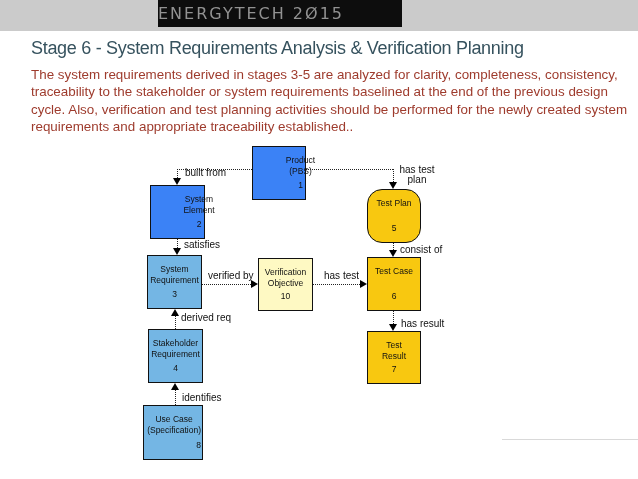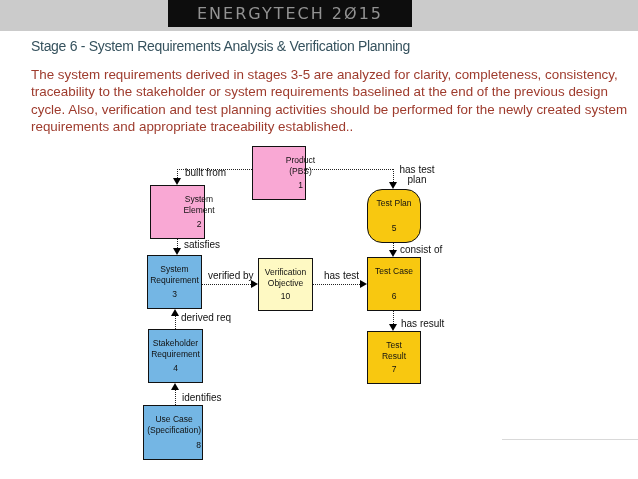--- a/index.html
+++ b/index.html
@@ -11,38 +11,38 @@
     font-family:"Liberation Sans", sans-serif;
     overflow:hidden;
   }
   
   .header-bar {
     position:absolute; left:0; top:0;
     width:638px; height:31px;
     background:#cbcbcb;
   }
   .logo-box {
-    position:absolute; left:168px; top:0;
+    position:absolute; left:158px; top:0;
     width:244px; height:27px;
     background:#0d0d0d;
-    display:flex; align-items:center; justify-content:center;
+    display:flex; align-items:center; justify-content:flex-start;
   }
   .logo-text {
     color:#929292;
     font-size:16px;
     letter-spacing:2px;
     font-weight:normal;
     font-family:"DejaVu Sans", sans-serif;
   }
   
   .title {
     position:absolute; left:31px; top:38px;
     width:580px;
     color:#36525e;
-    font-size:14px;
+    font-size:18px;
     letter-spacing:-0.3px;
     font-weight:normal;
   }
   .body-text {
     position:absolute; left:31px; top:66px;
     width:598px;
     color:#9e3b2d;
     font-size:13.4px;
     line-height:17.3px;
   }
@@ -54,21 +54,21 @@
     display:flex; flex-direction:column;
     align-items:center; justify-content:space-between;
     padding:8px 1px 9px 1px;
     text-align:center;
   }
   .node-label {
     font-size:8.5px; line-height:10.5px; color:#111;
     white-space:pre-line;
   }
   .node-num { font-size:8.5px; color:#111; }
-  .green  { background:#f9a8d4;padding-left:44px; }
+  .green  { background:#3b82f6;padding-left:44px; }
   .blue   { background:#74b6e4; }
   .yellow { background:#f8c810; }
   .orange { background:#fef9c3; }
 
   .n-product        { left:252px; top:146px; width:54px; height:54px; }
   .n-system-element { left:150px; top:185px; width:55px; height:54px; }
   .n-test-plan      { left:367px; top:189px; width:54px; height:54px;border-radius:15px; }
   .n-system-req     { left:147px; top:255px; width:55px; height:54px; }
   .n-verif-obj      { left:258px; top:258px; width:55px; height:53px; }
   .n-test-case      { left:367px; top:257px; width:54px; height:54px; }

